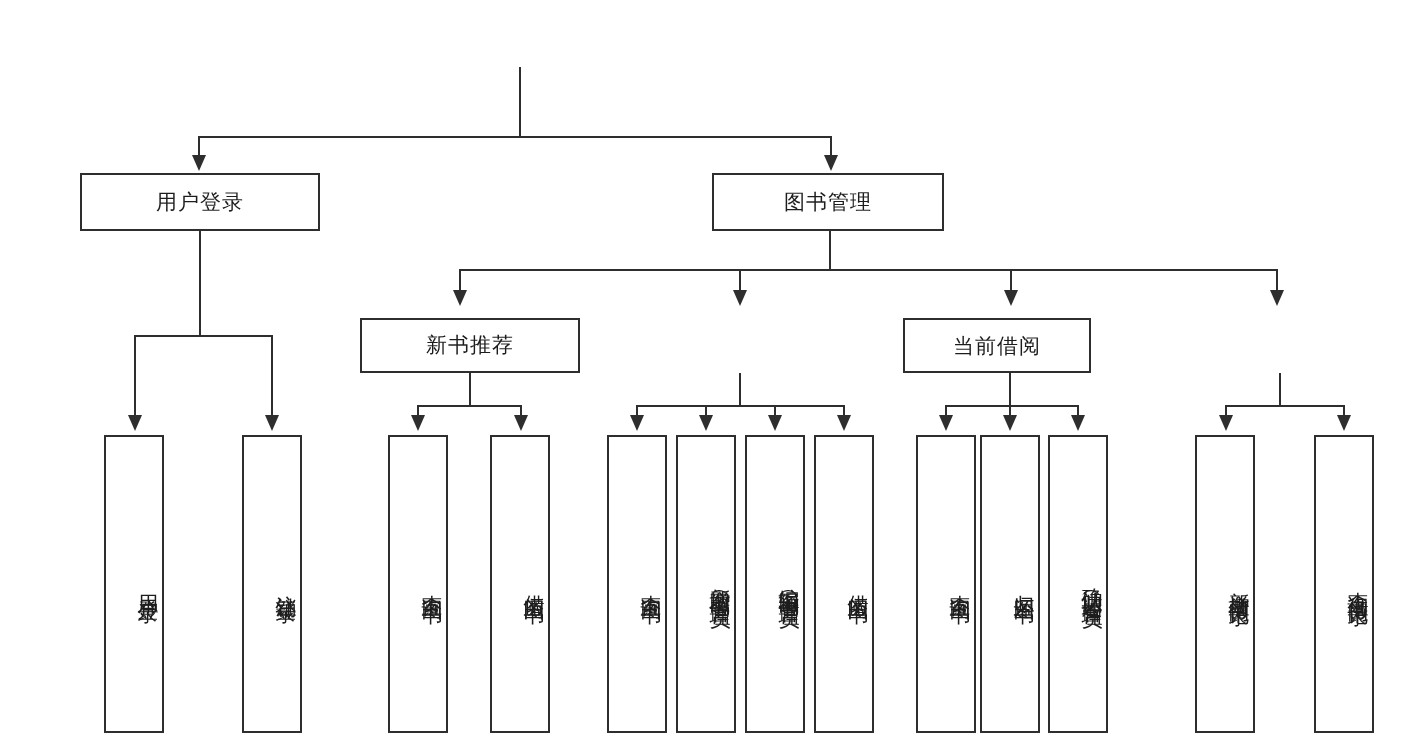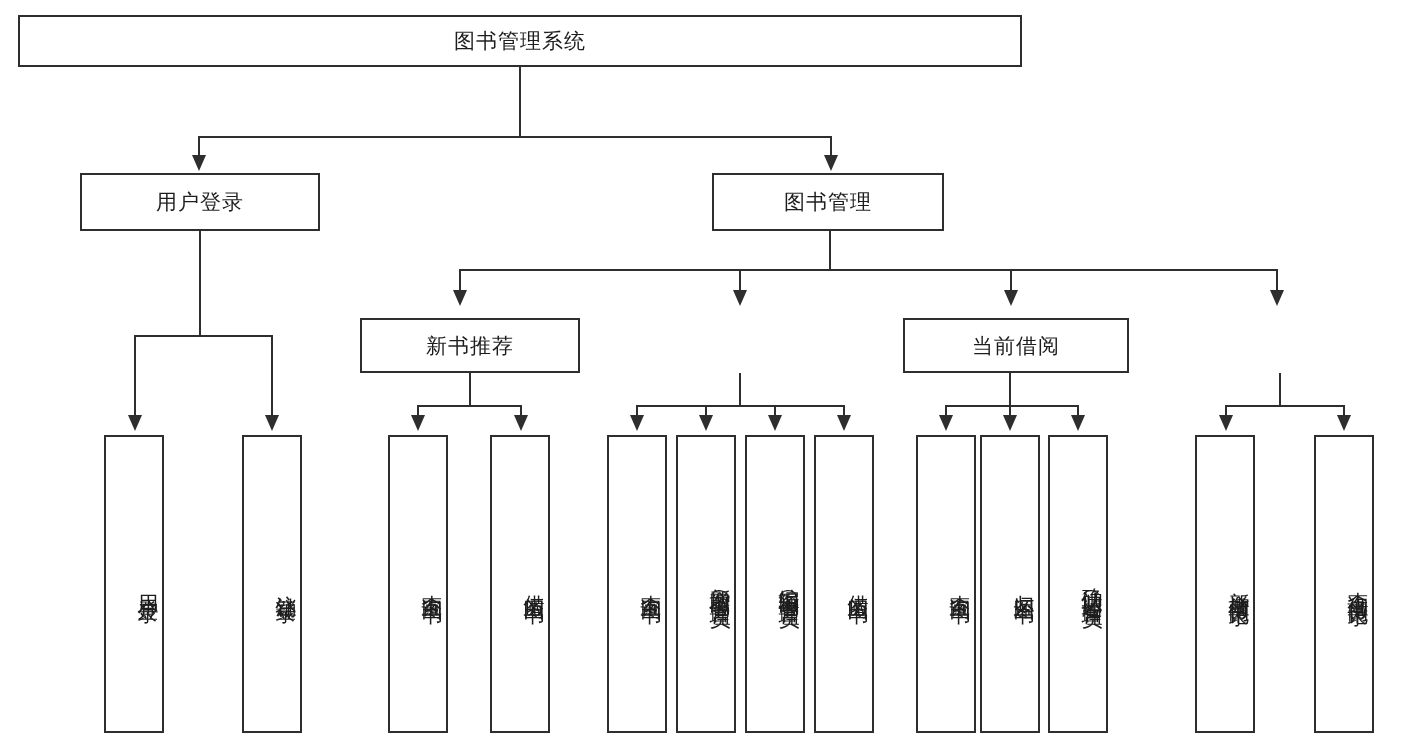--- a/index.html
+++ b/index.html
@@ -68,23 +68,20 @@
     font-size: 17px;
     white-space: nowrap;
     letter-spacing: 0.5px;
   }
 </style>
 </head>
 <body>
 
 <div id="canvas">
 
-  <div class="node horiz" style="left:18px; top:15px; width:1004px; height:52px;">
-    <span>图书管理系统</span>
-  </div>
 
   <div class="conn v" style="left:519px; top:67px; width:2px; height:70px;"></div>
   <div class="conn h" style="left:198px; top:136px; width:634px; height:2px;"></div>
   <div class="conn v" style="left:198px; top:136px; width:2px; height:21px;"></div>
   <div class="conn v" style="left:830px; top:136px; width:2px; height:21px;"></div>
   <div class="arrow" style="left:192px; top:155px;"></div>
   <div class="arrow" style="left:824px; top:155px;"></div>
 
   <div class="node horiz" style="left:80px; top:173px; width:240px; height:58px;">
     <span>用户登录</span>
@@ -104,24 +101,24 @@
   <div class="conn h" style="left:459px; top:269px; width:818px; height:2px;"></div>
   <div class="conn v" style="left:459px; top:269px; width:2px; height:22px;"></div>
   <div class="conn v" style="left:739px; top:269px; width:2px; height:22px;"></div>
   <div class="conn v" style="left:1010px; top:269px; width:2px; height:22px;"></div>
   <div class="conn v" style="left:1276px; top:269px; width:2px; height:22px;"></div>
   <div class="arrow" style="left:453px; top:290px;"></div>
   <div class="arrow" style="left:733px; top:290px;"></div>
   <div class="arrow" style="left:1004px; top:290px;"></div>
   <div class="arrow" style="left:1270px; top:290px;"></div>
 
-  <div class="node horiz" style="left:360px; top:318px; width:220px; height:55px;">
+  <div class="node horiz" style="left:360px; top:318px; width:220px; height:55px;font-family:Liberation Serif, serif;">
     <span>新书推荐</span>
   </div>
-  <div class="node horiz" style="left:903px; top:318px; width:226px; height:55px;">
+  <div class="node horiz" style="left:903px; top:318px; width:188px; height:55px;">
     <span>当前借阅</span>
   </div>
 
   <div class="conn v" style="left:469px; top:373px; width:2px; height:34px;"></div>
   <div class="conn h" style="left:417px; top:405px; width:105px; height:2px;"></div>
   <div class="conn v" style="left:417px; top:405px; width:2px; height:12px;"></div>
   <div class="conn v" style="left:520px; top:405px; width:2px; height:12px;"></div>
   <div class="arrow" style="left:411px; top:415px;"></div>
   <div class="arrow" style="left:514px; top:415px;"></div>
 

